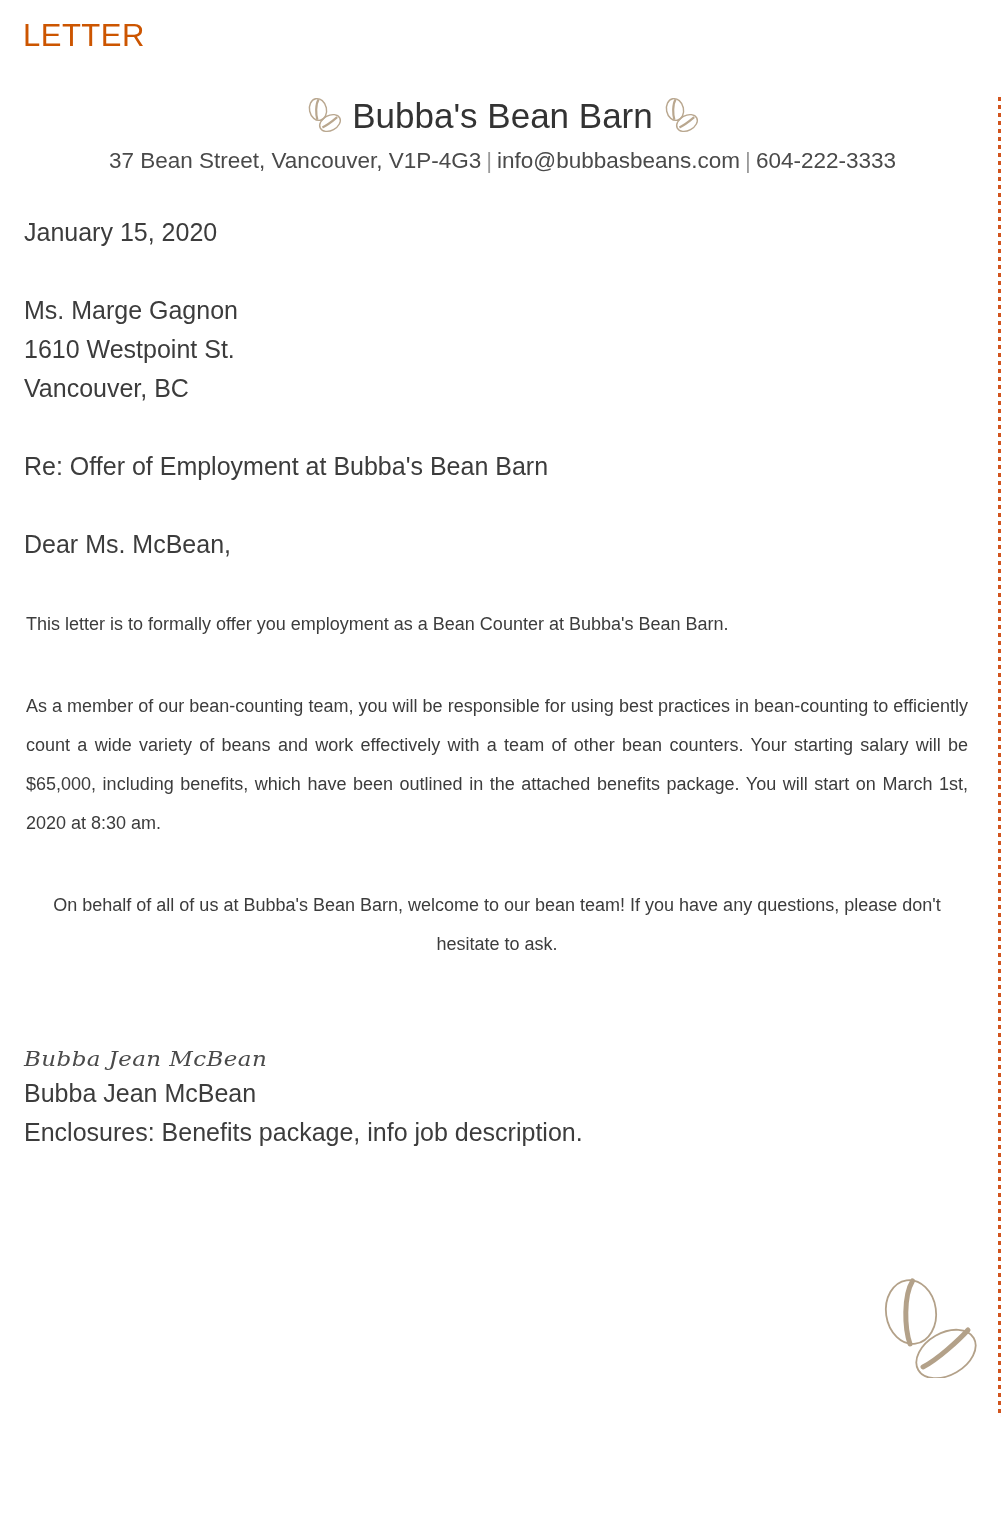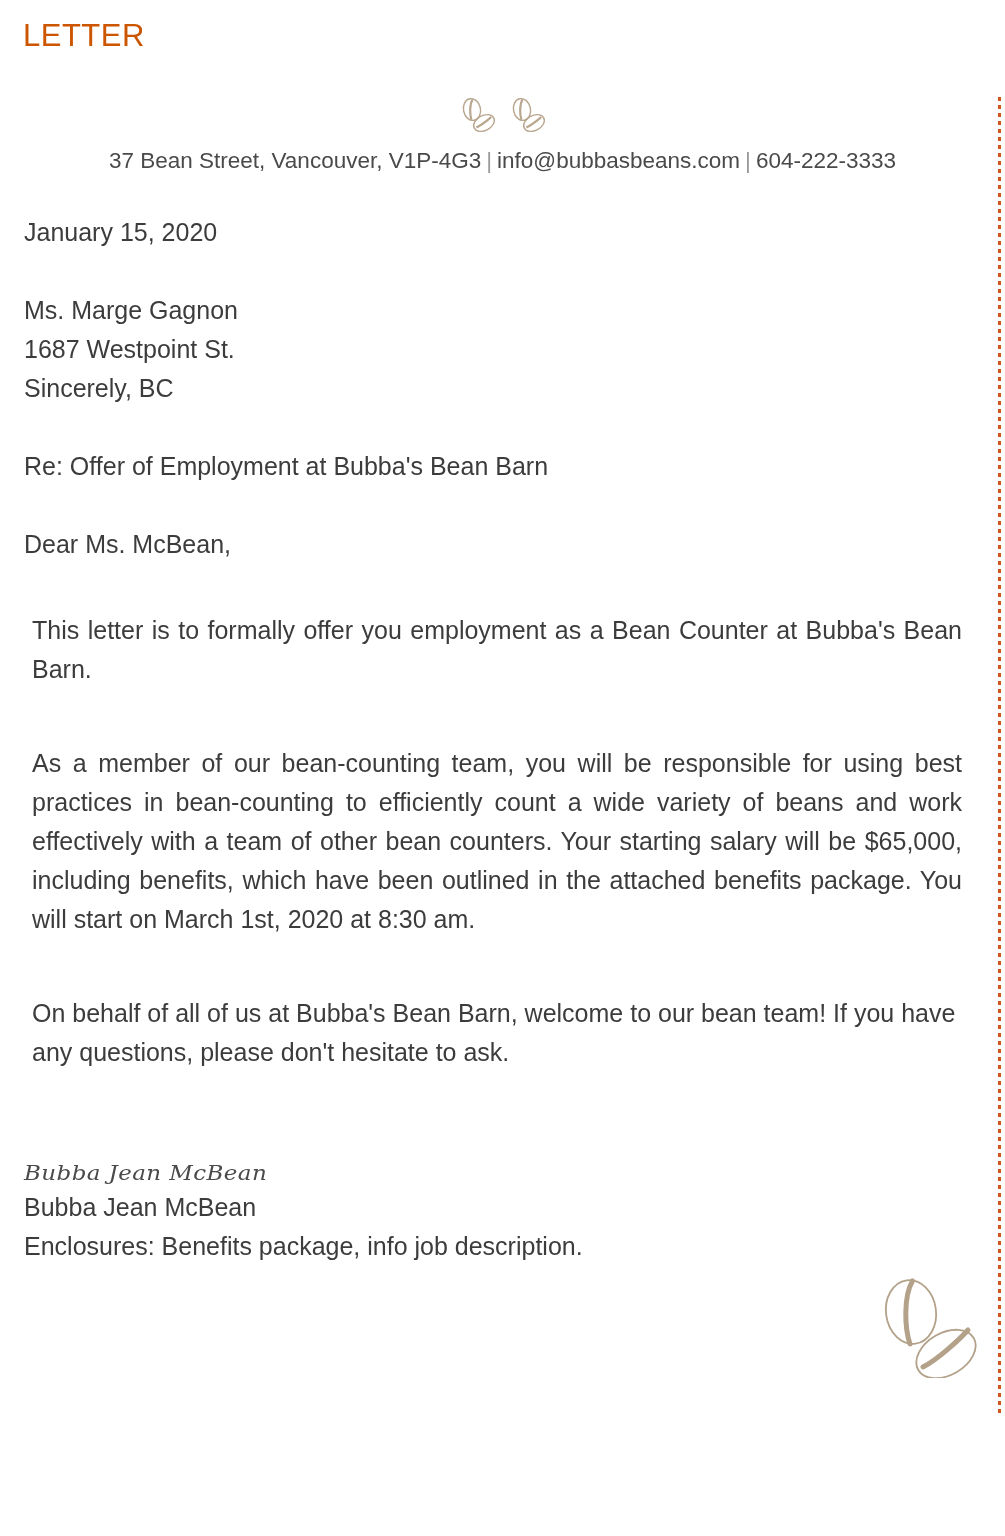--- a/index.html
+++ b/index.html
@@ -95,28 +95,28 @@
     width: 946px;
   }
   .line {
     font-size: 25px;
     line-height: 39px;
     color: #3c3c3c;
     white-space: pre-wrap;
   }
   .gap-sm { height: 39px; }
   .para {
-    font-size: 25px;
+    font-size: 18px;
     line-height: 39px;
     color: #3c3c3c;
     text-align: justify;
     text-justify: inter-word;
-    margin: 8px;
-  }
-  .para.last-natural { text-align: left; }
+    margin: 2px;
+  }
+  .para.last-natural { text-align: center; }
 
   
   .signature {
     font-family: "DejaVu Serif", serif;
     font-style: italic;
     font-size: 23px;
     line-height: 30px;
     color: #4a4a4a;
     letter-spacing: 0.4px;
     transform: scaleY(0.92);
@@ -148,20 +148,21 @@
       <span class="bean-icon">
         <svg viewBox="0 0 44 40" xmlns="http://www.w3.org/2000/svg">
           <g fill="none" stroke="#b9a78f" stroke-width="1.4">
             <ellipse cx="16" cy="13.5" rx="8.5" ry="11" transform="rotate(-12 16 13.5)"></ellipse>
             <path d="M16.6 3.2 C 13.4 8.6 13.8 18.2 15.4 23.8" stroke-width="2.2"></path>
             <ellipse cx="28" cy="27" rx="11" ry="7.5" transform="rotate(-28 28 27)"></ellipse>
             <path d="M20.4 31.4 C 25.6 29.2 32.4 23.6 35.2 21.2" stroke-width="2.2"></path>
           </g>
         </svg>
       </span>
+      <span class="company-name">Bubba's Bean Barn</span>
       <span class="bean-icon">
         <svg viewBox="0 0 44 40" xmlns="http://www.w3.org/2000/svg">
           <g fill="none" stroke="#b9a78f" stroke-width="1.4">
             <ellipse cx="16" cy="13.5" rx="8.5" ry="11" transform="rotate(-12 16 13.5)"></ellipse>
             <path d="M16.6 3.2 C 13.4 8.6 13.8 18.2 15.4 23.8" stroke-width="2.2"></path>
             <ellipse cx="28" cy="27" rx="11" ry="7.5" transform="rotate(-28 28 27)"></ellipse>
             <path d="M20.4 31.4 C 25.6 29.2 32.4 23.6 35.2 21.2" stroke-width="2.2"></path>
           </g>
         </svg>
       </span>
@@ -171,22 +172,22 @@
     </div>
   </div>
 
   <div class="body-block">
 
     <div class="line">January 15, 2020</div>
 
     <div class="gap-sm"></div>
 
     <div class="line">Ms. Marge Gagnon</div>
-    <div class="line">1687 Westpoint St.</div>
-    <div class="line">Sincerely, BC</div>
+    <div class="line">1610 Westpoint St.</div>
+    <div class="line">Vancouver, BC</div>
 
     <div class="gap-sm"></div>
 
     <div class="line">Re: Offer of Employment at Bubba's Bean Barn</div>
 
     <div class="gap-sm"></div>
 
     <div class="line">Dear Ms. McBean,</div>
 
     <div class="gap-sm"></div>

